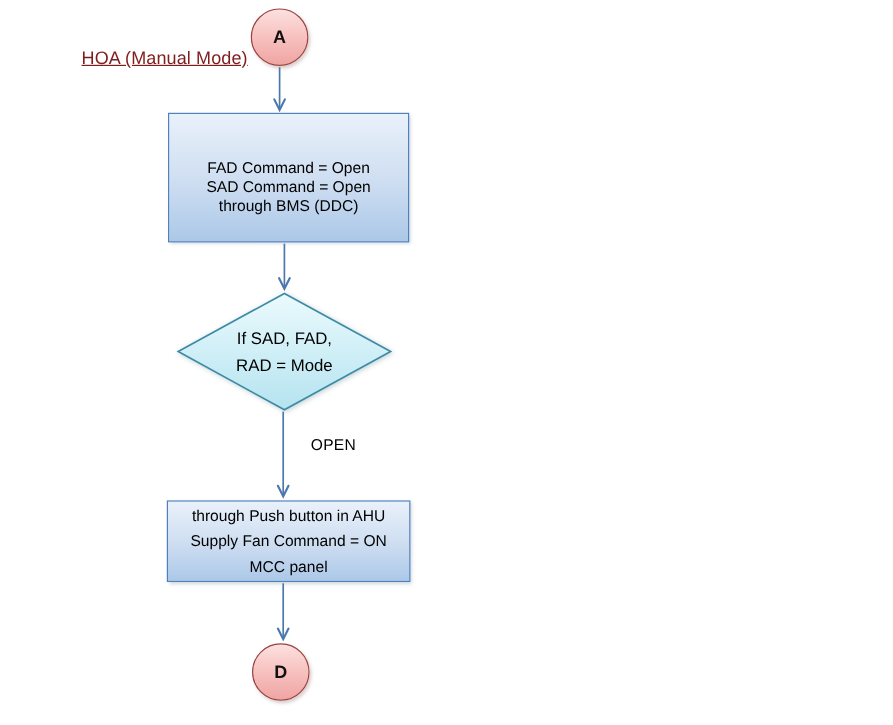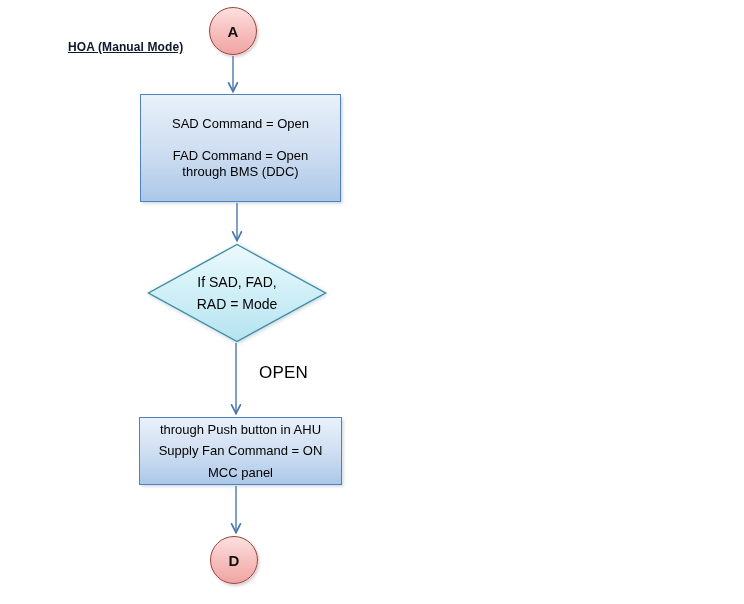--- a/index.html
+++ b/index.html
@@ -14,23 +14,23 @@
     height: 604px;
     background: #ffffff;
     overflow: hidden;
   }
 
   
   .page-title {
     position: absolute;
     left: 68px;
     top: 40px;
-    font-size: 12px;
-    font-weight: bold;
-    color: #0f172a;
+    font-size: 15px;
+    font-weight: normal;
+    color: #7f1d1d;
     text-decoration: underline;
     letter-spacing: 0.1px;
   }
 
   
   .connector {
     position: absolute;
     width: 48px;
     height: 48px;
     border-radius: 50%;
@@ -96,21 +96,21 @@
     font-size: 14px;
     color: #000000;
   }
   .decision-text .line { line-height: 22px; }
 
   
   .branch-label {
     position: absolute;
     left: 259px;
     top: 363px;
-    font-size: 17px;
+    font-size: 13px;
     color: #000000;
     letter-spacing: 0.2px;
   }
 
   
   .arrows {
     position: absolute;
     left: 0;
     top: 0;
     pointer-events: none;
@@ -133,22 +133,22 @@
     <line x1="237" y1="203" x2="237" y2="240" stroke="#4A77AC" stroke-width="1.4" marker-end="url(#openArrow)"></line>
     <line x1="236" y1="343" x2="236" y2="413" stroke="#4A77AC" stroke-width="1.4" marker-end="url(#openArrow)"></line>
     <line x1="236" y1="486" x2="236" y2="532" stroke="#4A77AC" stroke-width="1.4" marker-end="url(#openArrow)"></line>
   </svg>
 
   <div class="connector connector-a">
     <span class="connector-label">A</span>
   </div>
 
   <div class="process process-1">
+    <div class="line gap">FAD Command = Open</div>
     <div class="line">SAD Command = Open</div>
-    <div class="line gap">FAD Command = Open</div>
     <div class="line">through BMS (DDC)</div>
   </div>
 
   <div class="decision">
     <svg width="180" height="100" viewBox="0 0 180 100">
       <defs>
         <linearGradient id="diamondFill" x1="0" y1="0" x2="0" y2="1">
           <stop offset="0%" stop-color="#EBFAFD"></stop>
           <stop offset="55%" stop-color="#CDEEF6"></stop>
           <stop offset="100%" stop-color="#B5E3F0"></stop>

